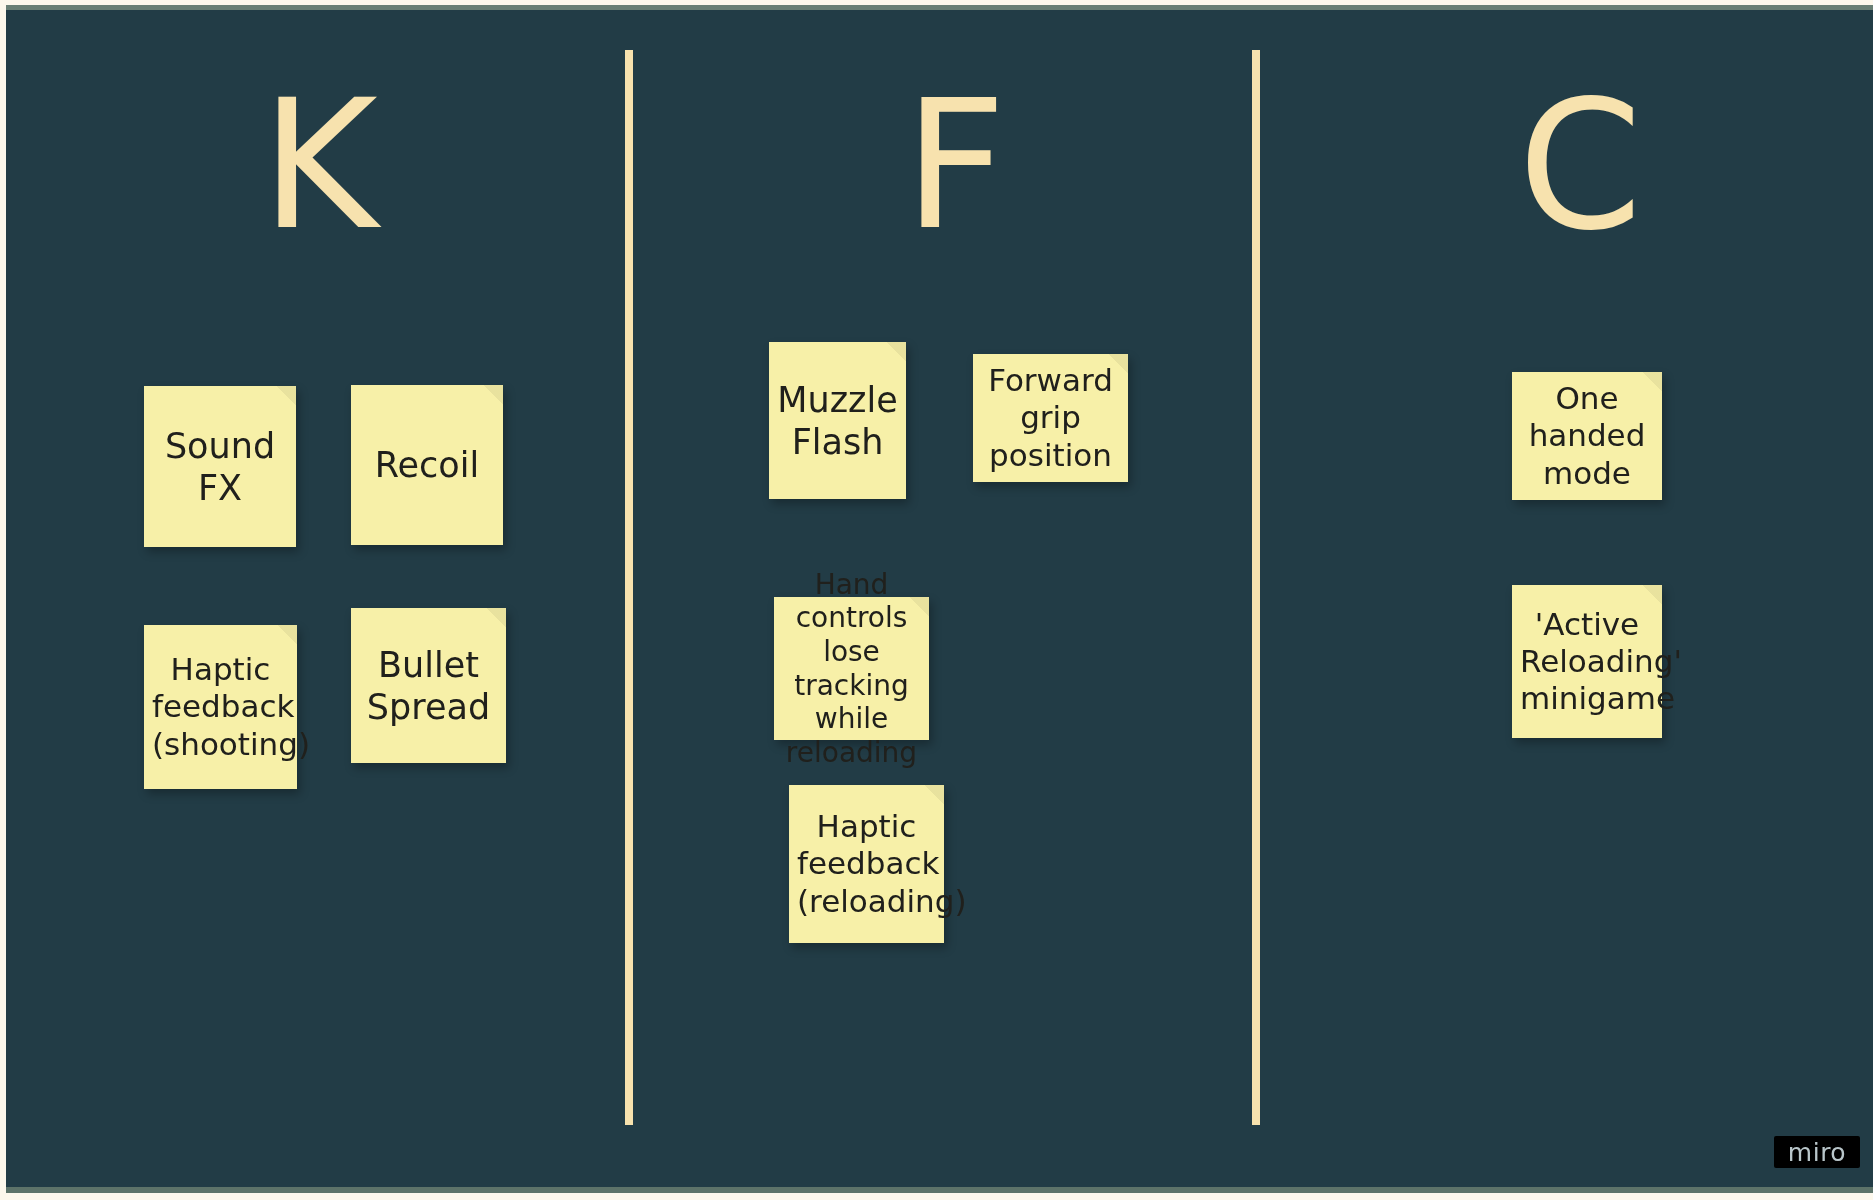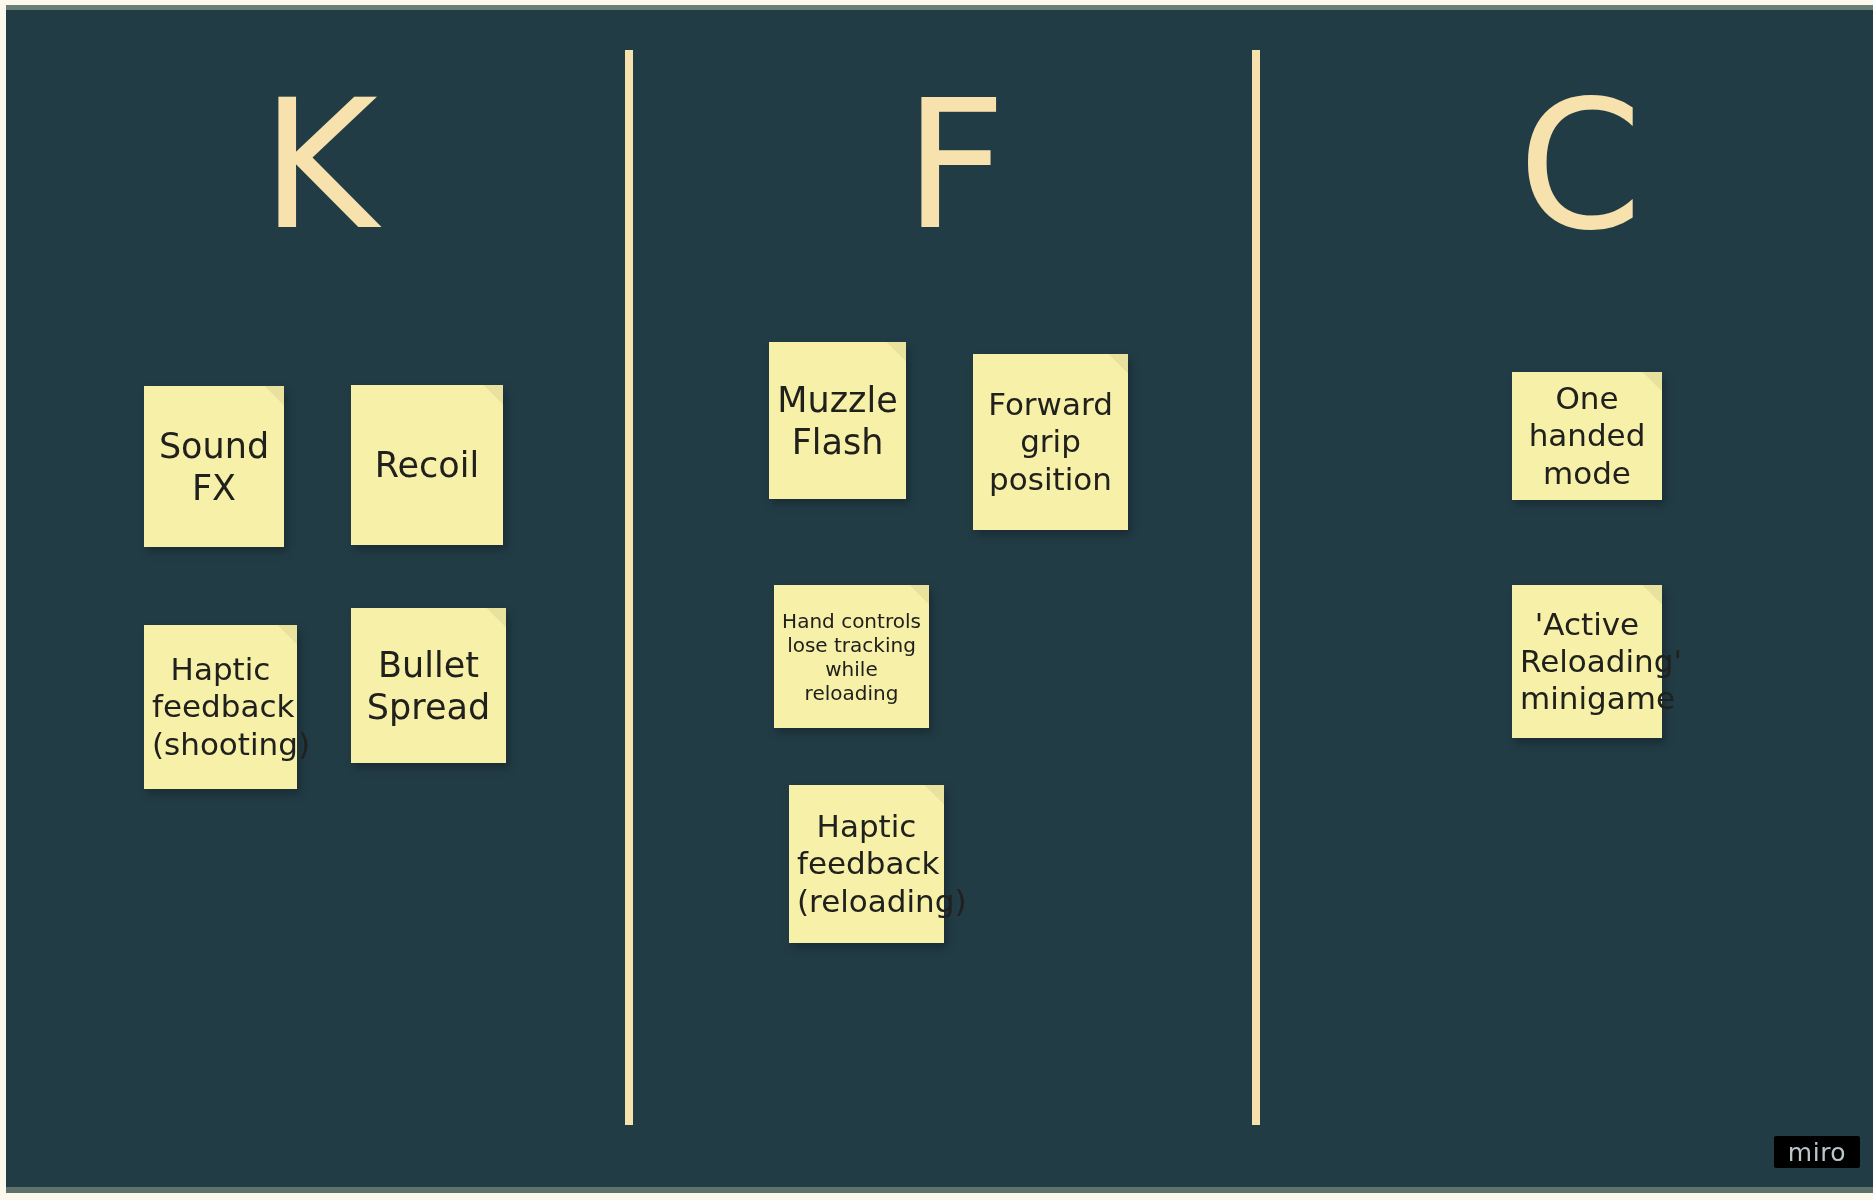--- a/index.html
+++ b/index.html
@@ -80,21 +80,21 @@
     padding: 4px 8px;
     line-height: 1.2;
     font-family: "DejaVu Sans", sans-serif;
     box-shadow: 3px 5px 9px rgba(0,0,0,0.28);
     background-image: linear-gradient(225deg, rgba(0,0,0,0.06) 0 14px, rgba(0,0,0,0) 14px);
   }
   .note .txt { display: block; width: 100%; }
 
   .fs-lg { font-size: 35px; }
   .fs-md { font-size: 31px; }
-  .fs-sm { font-size: 20px; }
+  .fs-sm { font-size: 28px; margin-top: 12px; }
 
   
   #miro-watermark {
     position: absolute;
     right: 13px;
     bottom: 25px;
     width: 86px;
     height: 32px;
     background: #000000;
     border-radius: 2px;
@@ -115,41 +115,41 @@
   <div id="board-top-edge"></div>
   <div id="board-bottom-edge"></div>
 
   <div class="divider d1"></div>
   <div class="divider d2"></div>
 
   <div class="col-letter k">K</div>
   <div class="col-letter f">F</div>
   <div class="col-letter c">C</div>
 
-  <div class="note fs-lg" style="left:138px; top:381px; width:140px; height:161px;">
+  <div class="note fs-lg" style="left:138px; top:381px; width:152px; height:161px;">
     <span class="txt">Sound FX</span>
   </div>
 
   <div class="note fs-lg" style="left:345px; top:380px; width:152px; height:160px;">
     <span class="txt">Recoil</span>
   </div>
 
   <div class="note fs-md" style="left:138px; top:620px; width:153px; height:164px;">
     <span class="txt">Haptic feedback (shooting)</span>
   </div>
 
   <div class="note fs-lg" style="left:345px; top:603px; width:155px; height:155px;">
     <span class="txt">Bullet Spread</span>
   </div>
 
   <div class="note fs-lg" style="left:763px; top:337px; width:137px; height:157px;">
     <span class="txt">Muzzle Flash</span>
   </div>
 
-  <div class="note fs-md" style="left:967px; top:349px; width:155px; height:176px;">
+  <div class="note fs-md" style="left:967px; top:349px; width:155px; height:128px;">
     <span class="txt">Forward grip position</span>
   </div>
 
   <div class="note fs-sm" style="left:768px; top:580px; width:155px; height:143px;">
     <span class="txt">Hand controls lose tracking while reloading</span>
   </div>
 
 
   <div class="note fs-md" style="left:783px; top:780px; width:155px; height:158px;">
     <span class="txt">Haptic feedback (reloading)</span>

